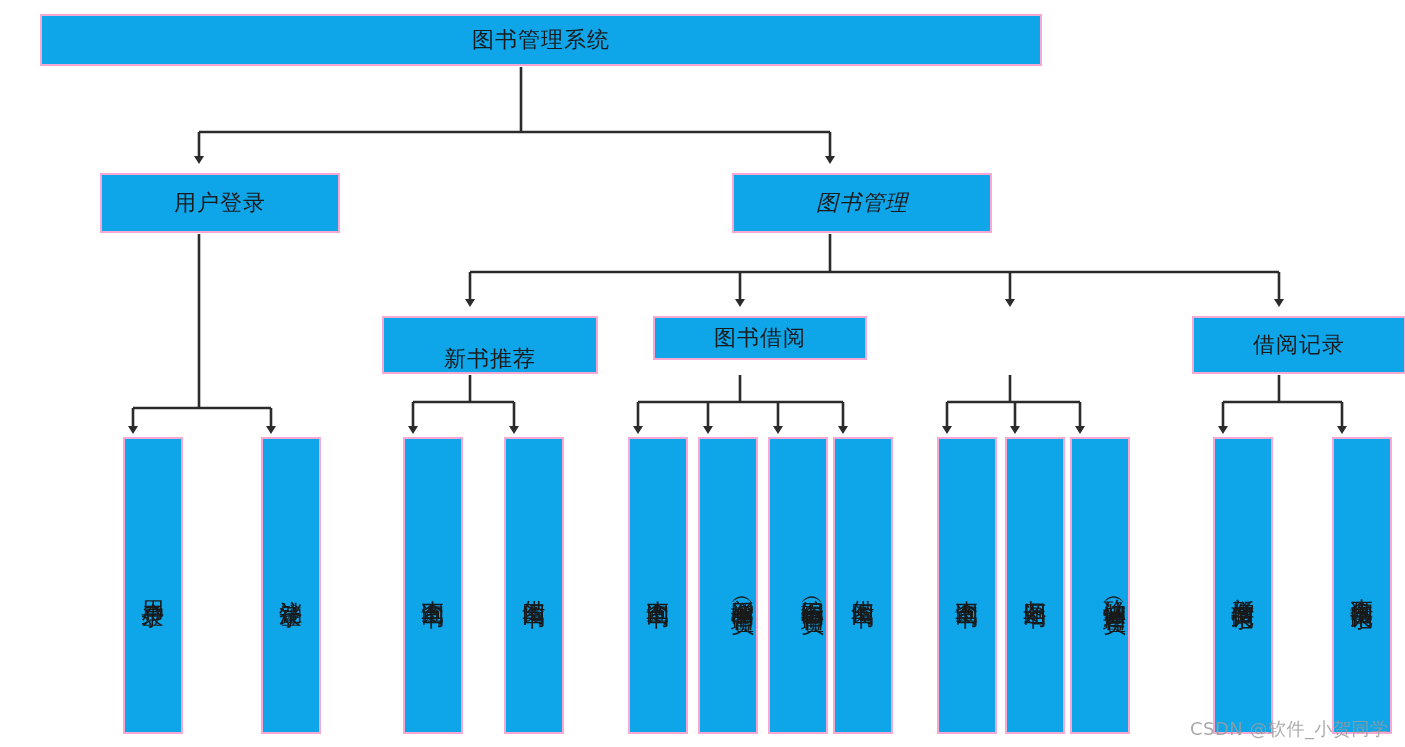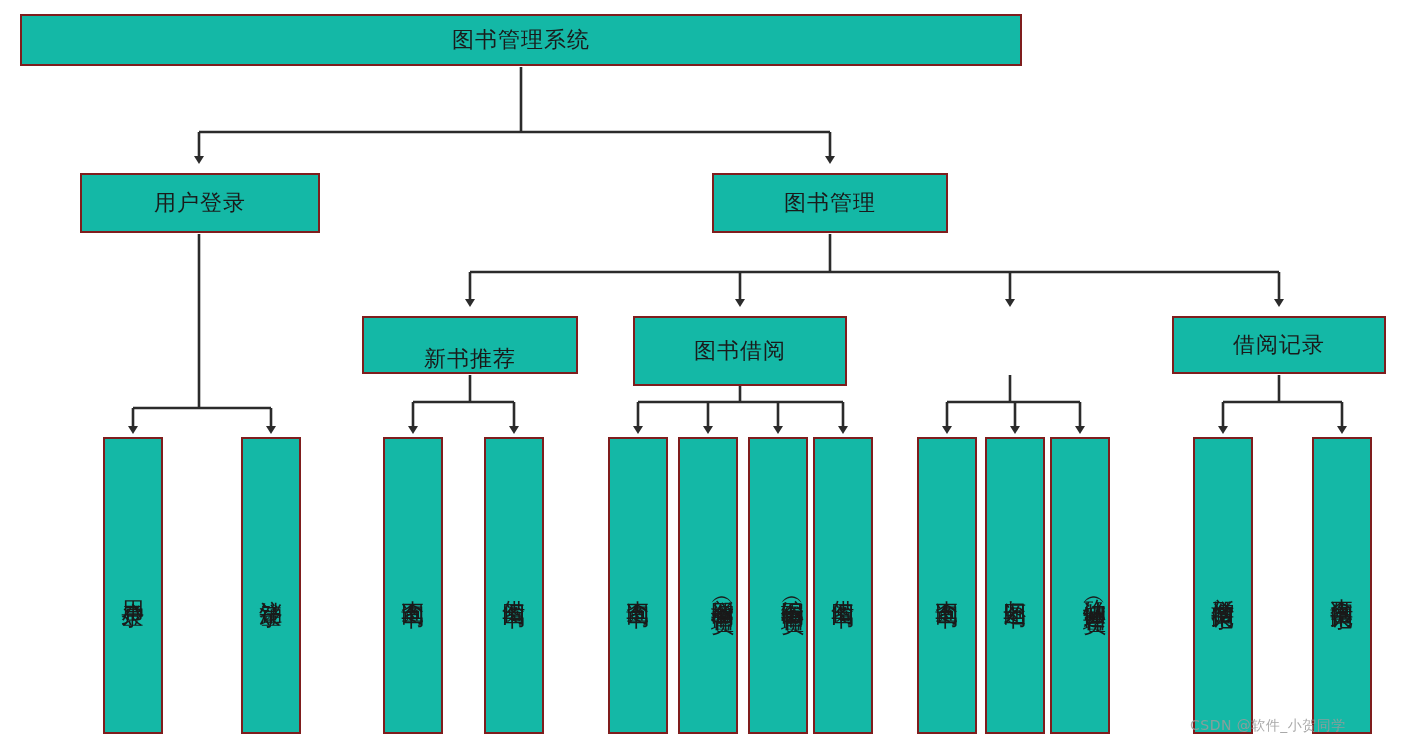--- a/index.html
+++ b/index.html
@@ -17,26 +17,27 @@
   }
   svg.wires {
     position: absolute;
     left: 0; top: 0;
     width: 1405px;
     height: 747px;
   }
   .node {
     position: absolute;
     box-sizing: border-box;
-    border: 2px solid #7f1d1d;
-    background: #14b8a6;
+    border: 2px solid #f9a8d4;
+    background: #0ea5e9;
     display: flex;
     align-items: center;
     justify-content: center;
     color: #1a1a1a;
+    margin-left: 20px;
   }
   .node.h {
     font-size: 22px;
     line-height: 1.2;
     letter-spacing: 1px;
   }
   .node.v {
     writing-mode: vertical-rl;
     text-orientation: upright;
     align-items: flex-start;
@@ -50,21 +51,21 @@
     align-items: center;
     padding-top: 0;
   }
   .node-label {
     display: block;
     white-space: pre-line;
   }
   .watermark {
     position: absolute;
     color: #9b9b9b;
-    font-size: 14px;
+    font-size: 18px;
     letter-spacing: 0.5px;
     white-space: nowrap;
     opacity: 0.85;
   }
 </style>
 </head>
 <body>
 
 <div id="canvas">
 
@@ -118,28 +119,28 @@
     </g>
   </svg>
 
   <div class="node h" style="left:20px; top:14px; width:1002px; height:52px;">
     <span class="node-label">图书管理系统</span>
   </div>
 
   <div class="node h" style="left:80px; top:173px; width:240px; height:60px;">
     <span class="node-label">用户登录</span>
   </div>
-  <div class="node h" style="left:712px; top:173px; width:236px; height:60px;">
+  <div class="node h" style="left:712px; top:173px; width:260px; height:60px;font-style:italic;">
     <span class="node-label">图书管理</span>
   </div>
 
   <div class="node h" style="left:362px; top:316px; width:216px; height:58px;align-items:flex-end;">
     <span class="node-label">新书推荐</span>
   </div>
-  <div class="node h" style="left:633px; top:316px; width:214px; height:70px;">
+  <div class="node h" style="left:633px; top:316px; width:214px; height:44px;">
     <span class="node-label">图书借阅</span>
   </div>
   <div class="node h" style="left:1172px; top:316px; width:214px; height:58px;">
     <span class="node-label">借阅记录</span>
   </div>
 
   <div class="node v centered" style="left:103px; top:437px; width:60px; height:297px;">
     <span class="node-label">用户登录</span>
   </div>
   <div class="node v centered" style="left:241px; top:437px; width:60px; height:297px;">

